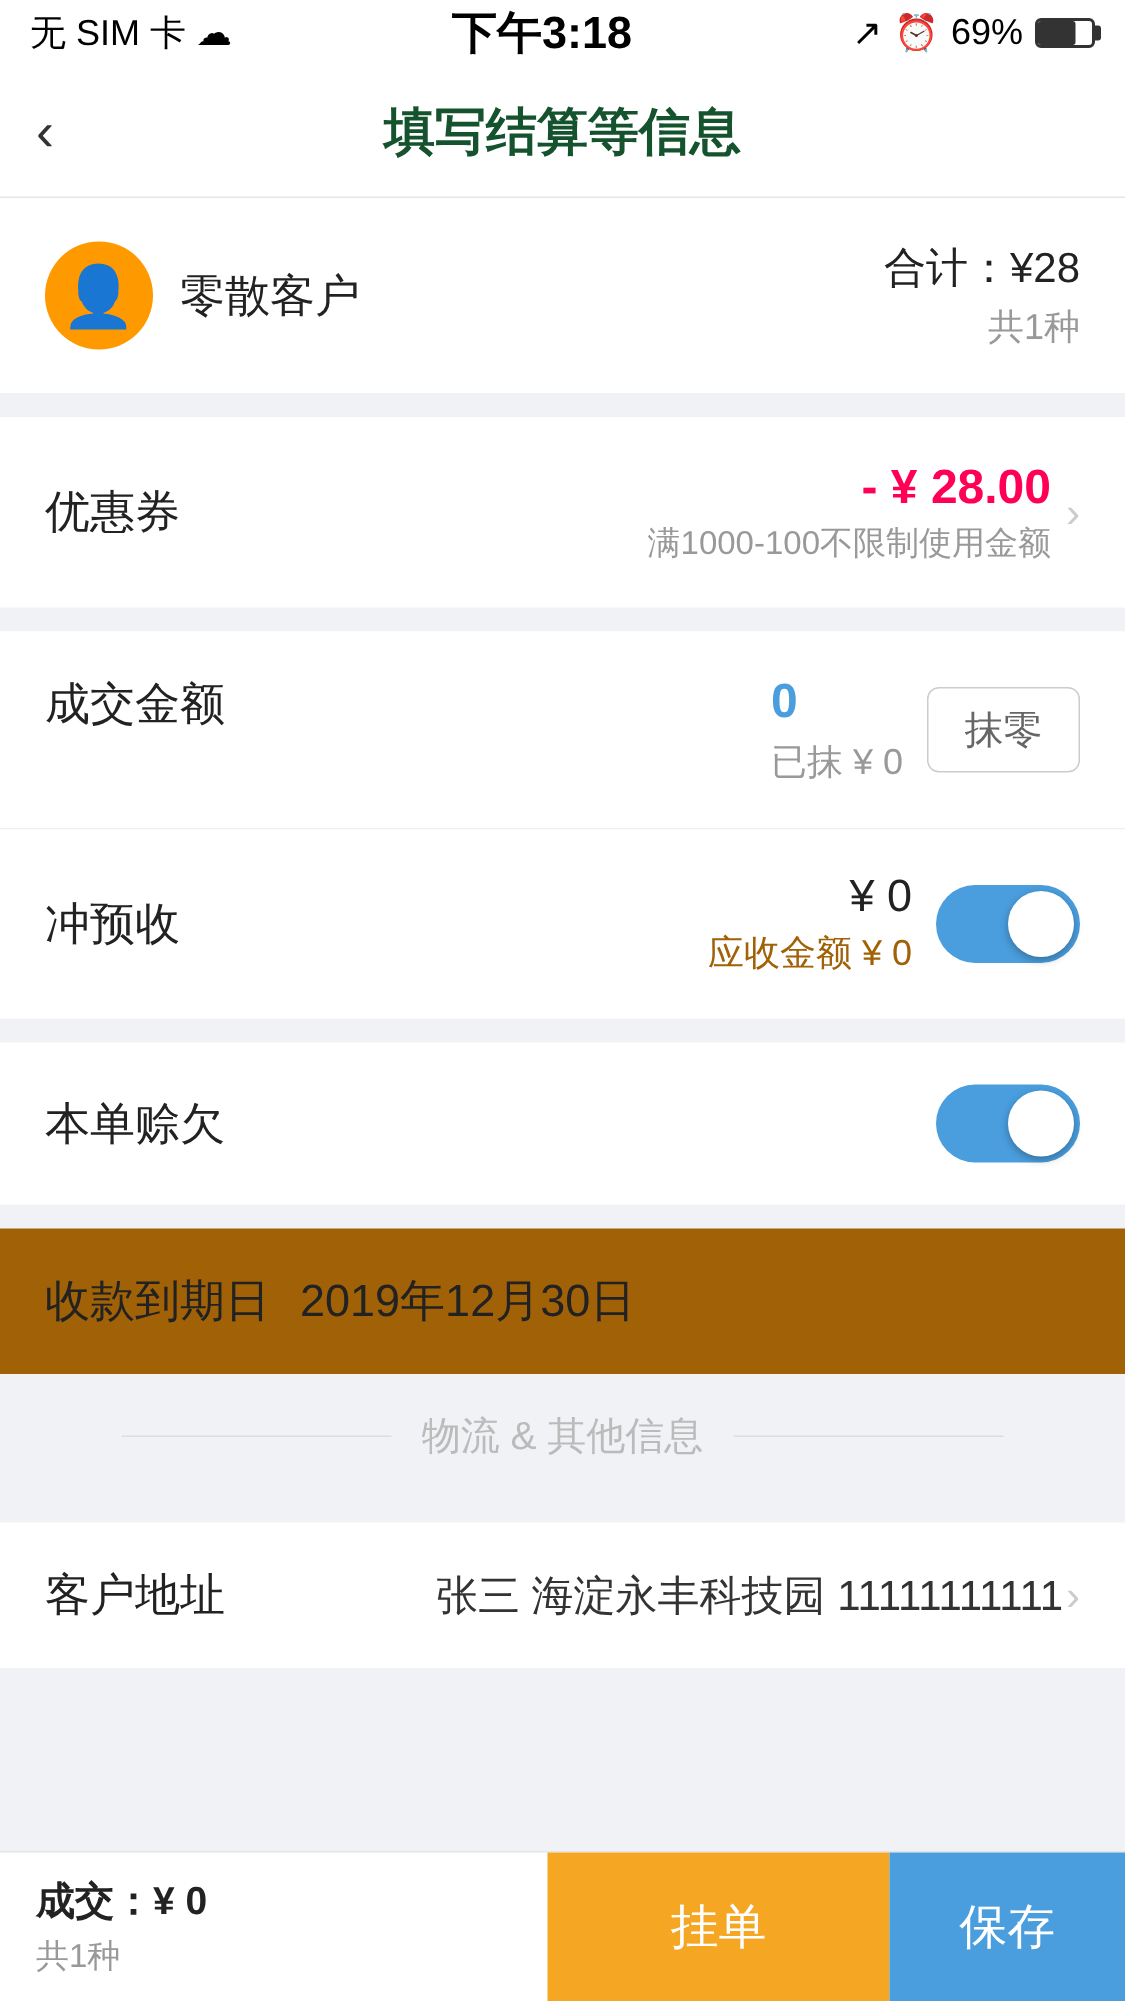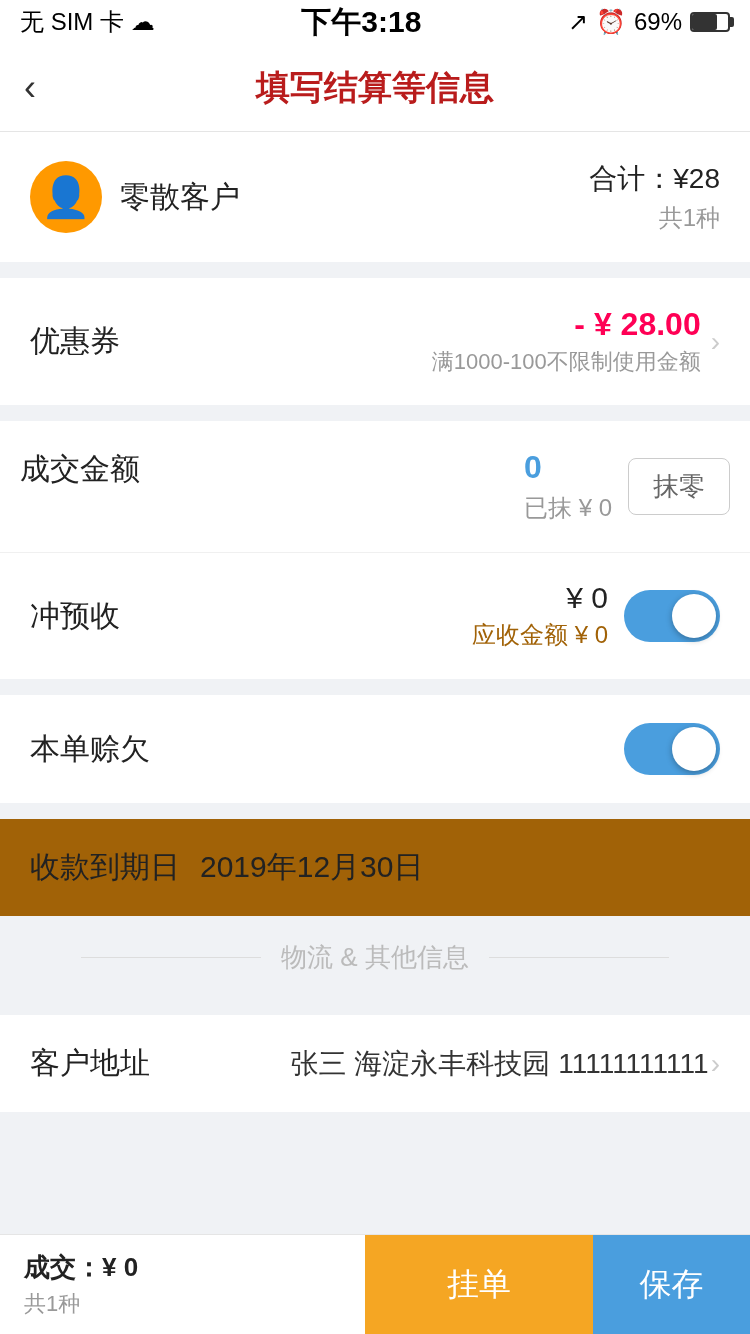--- a/index.html
+++ b/index.html
@@ -50,21 +50,21 @@
     .nav-back {
       position: absolute;
       left: 24px;
       font-size: 36px;
       color: #333;
       cursor: pointer;
     }
     .nav-title {
       font-size: 34px;
       font-weight: 600;
-      color: #b91c1c;
+      color: #14532d;
     }
 
     
     .content {
       flex: 1;
       padding-bottom: 100px;
     }
 
     
     .section {
@@ -106,21 +106,21 @@
       justify-content: space-between;
       margin-bottom: 16px;
     }
     .coupon-right { text-align: right; display: flex; align-items: center; gap: 10px; }
     .coupon-amount { font-size: 32px; color: #f05; font-weight: 600; }
     .coupon-desc { font-size: 22px; color: #999; margin-top: 4px; }
 
     
     .amount-row {
       background: #fff;
-      padding: 28px 20px;
+      padding: 28px 30px;
       display: flex;
       align-items: flex-start;
       justify-content: space-between;
       border-bottom: 1px solid #f0f0f0;
     }
     .amount-right {
       display: flex;
       align-items: center;
       gap: 16px;
     }

